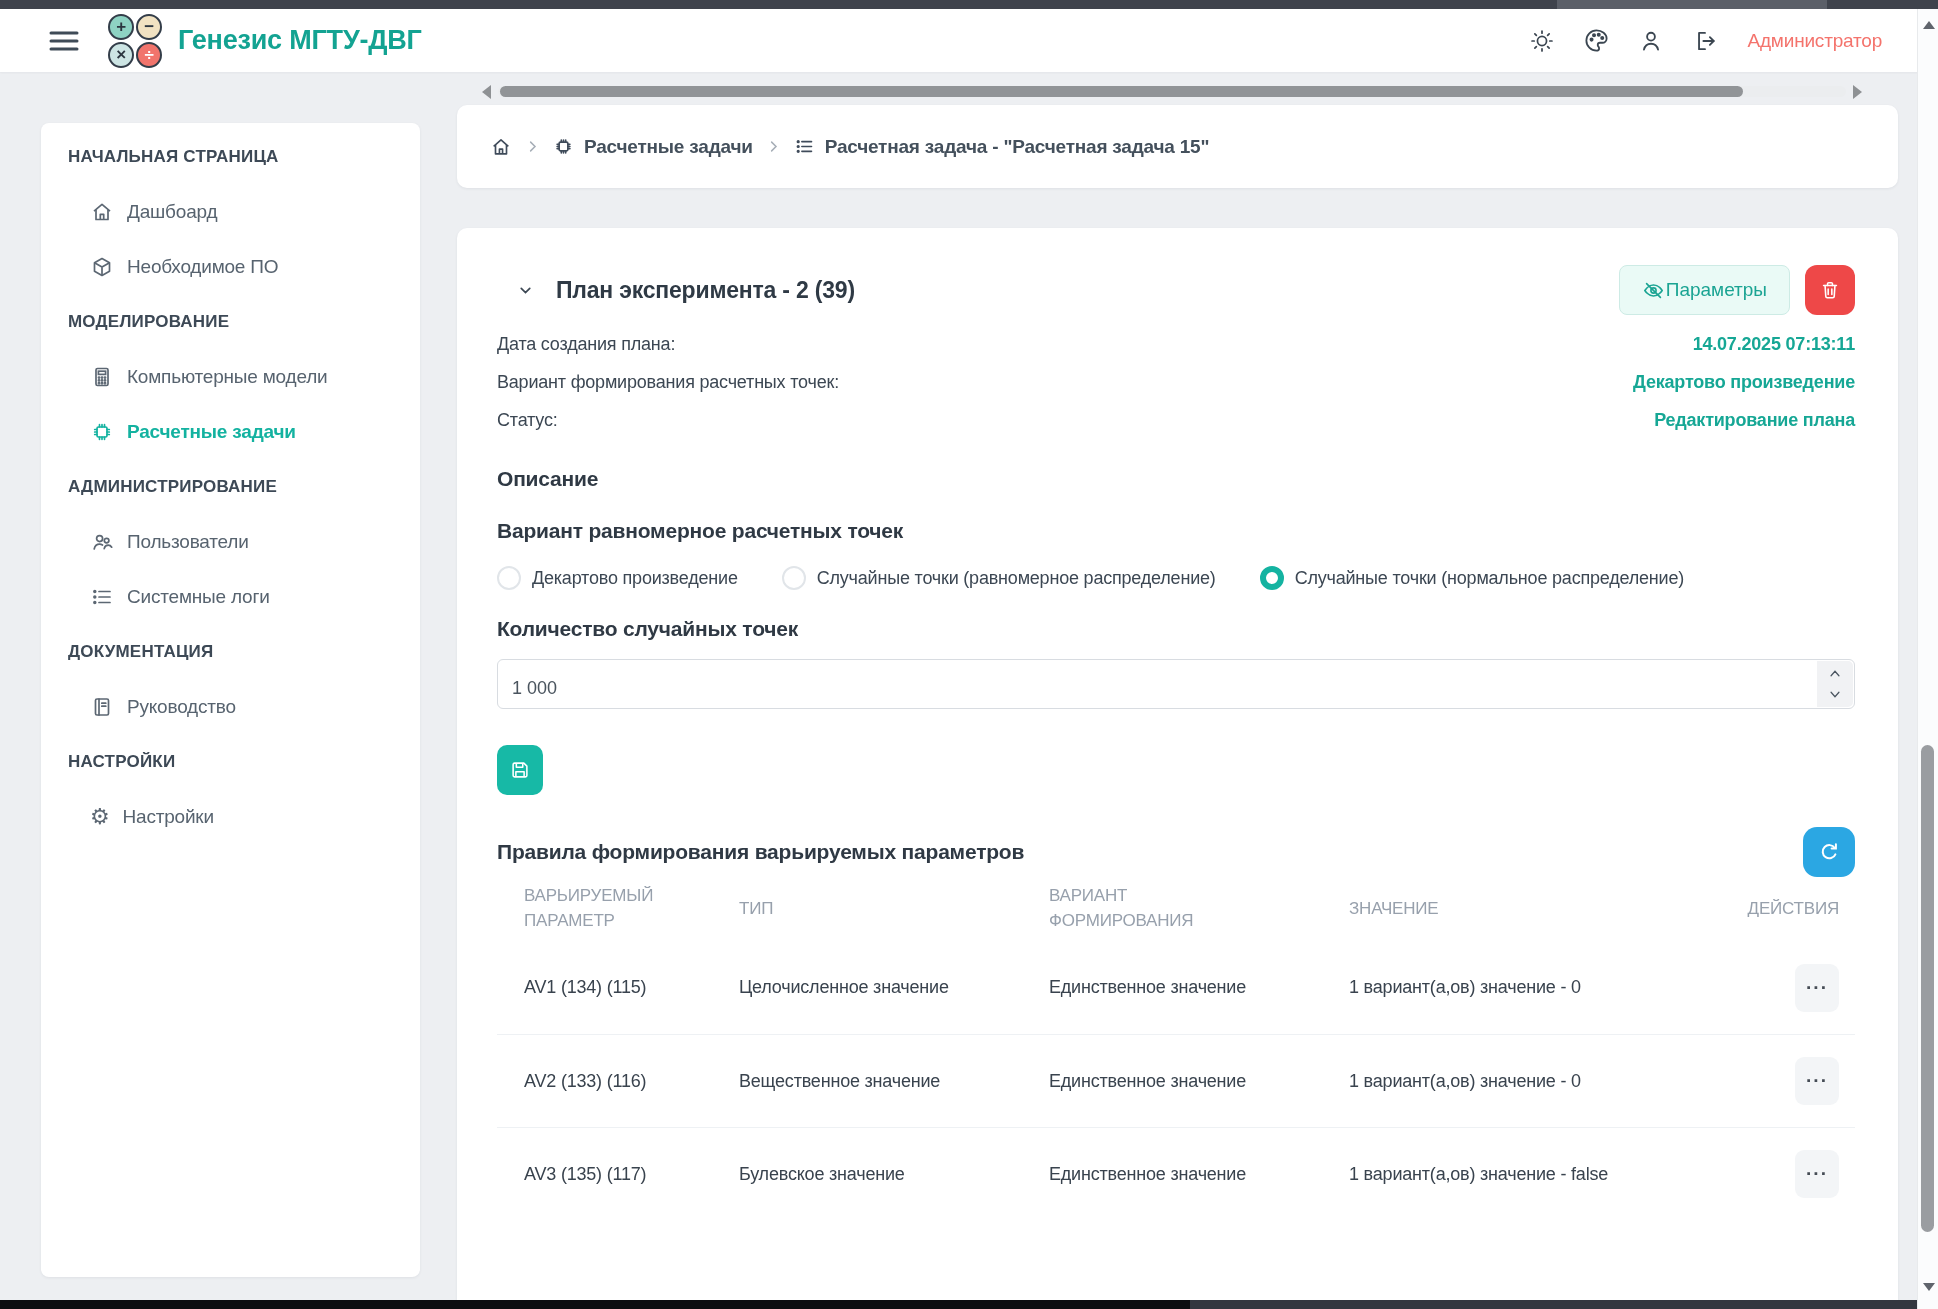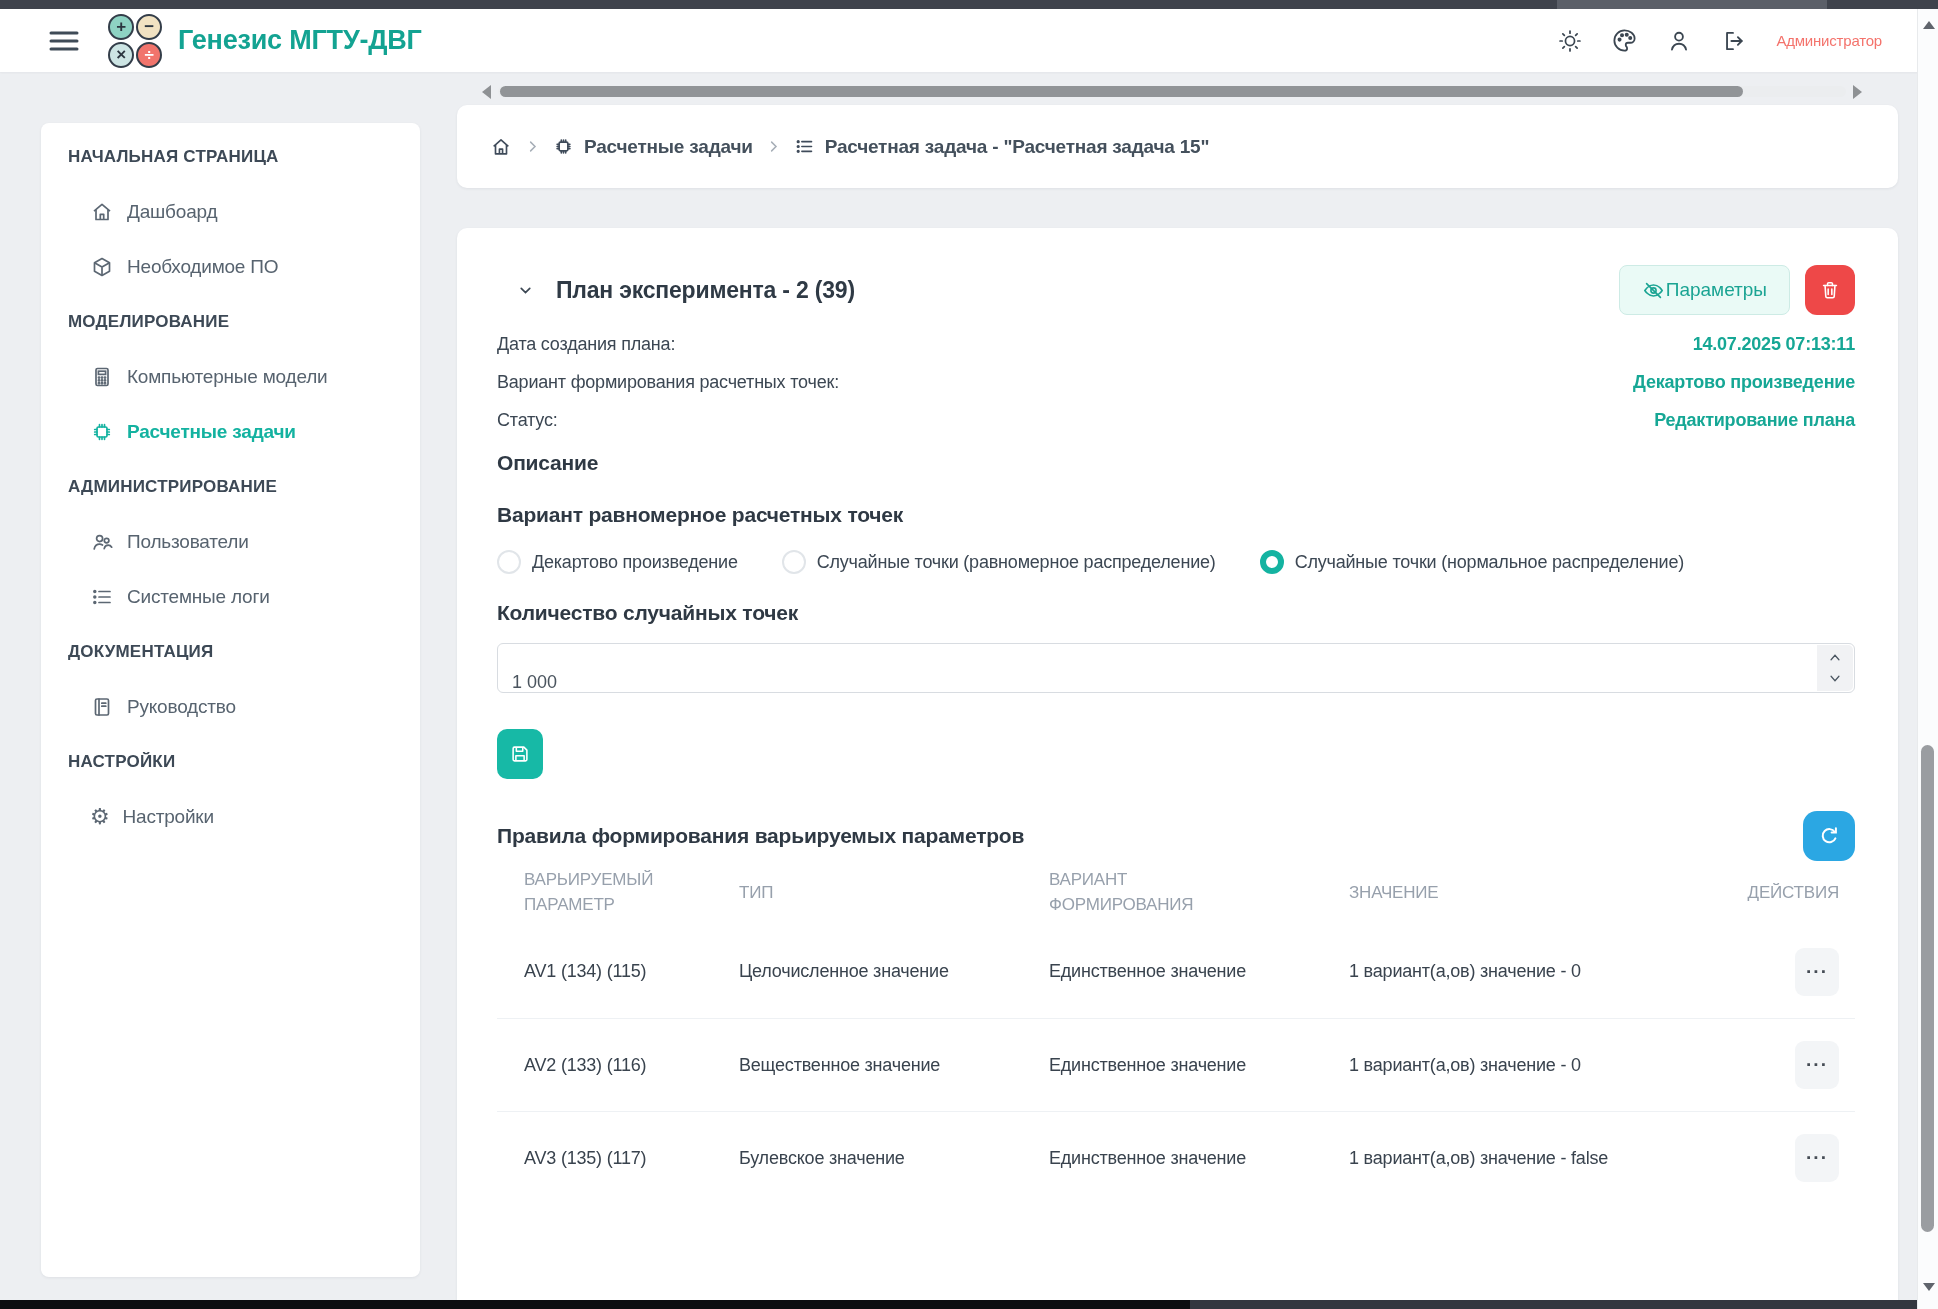--- a/index.html
+++ b/index.html
@@ -20,21 +20,21 @@
   .app-header{position:absolute;left:0;top:9px;width:1938px;height:63px;background:#fff;
     display:flex;align-items:center;z-index:20;box-shadow:0 1px 2px rgba(30,40,60,.05)}
   .hamburger{margin-left:48px;color:#3f4b57;background:none;border:none}
   .logo{display:grid;grid-template-columns:26px 26px;grid-gap:2px;margin-left:28px}
   .lg{width:26px;height:26px;border-radius:50%;border:2.5px solid #333d49;display:flex;
     align-items:center;justify-content:center;font-weight:bold;font-size:17px;color:#2c3640;line-height:1}
   .lg.c1{background:#8ed3c3}.lg.c2{background:#f1e2c2}.lg.c3{background:#cde5e4}.lg.c4{background:#f1746c;color:#fff}
   .app-title{margin-left:16px;font-size:27px;font-weight:bold;color:#13a392;white-space:nowrap}
   .hdr-spacer{flex:1}
   .hdr-icon{background:none;border:none;color:#3b4651;margin-left:28px;display:flex;align-items:center}
-  .user-role{margin-left:30px;margin-right:56px;font-size:15px;color:#f4736c;cursor:pointer;white-space:nowrap}
+  .user-role{margin-left:30px;margin-right:56px;font-size:19px;color:#f4736c;cursor:pointer;white-space:nowrap}
 
   
   .card{background:#fff;box-shadow:0 1px 3px rgba(30,40,60,.07)}
 
   
   .sidebar{position:absolute;left:41px;top:123px;width:379px;height:1154px;border-radius:8px;padding-top:6px}
   .srow{height:55px;display:flex;align-items:center}
   .side-section{padding-left:27px;font-size:17px;font-weight:bold;color:#3d4956;letter-spacing:.2px}
   .side-item{padding-left:49px;font-size:19px;color:#57636f;cursor:pointer}
   .side-item .sic{color:#5c6773;margin-right:13px;display:flex}
@@ -69,34 +69,34 @@
   .params-btn{height:50px;padding:0 22px;border-radius:8px;border:1px solid #cdebe5;background:#eafaf6;
     color:#1ba493;font-size:19px;display:flex;align-items:center;gap:1px}
   .trash-btn{width:50px;height:50px;margin-left:15px;border:none;border-radius:12px;background:#ee4848;
     display:flex;align-items:center;justify-content:center}
 
   .field-rows{margin-top:10px}
   .frow{height:38px;display:flex;align-items:center;justify-content:space-between}
   .flabel{font-size:18px;color:#3c4753}
   .fvalue{font-size:18px;font-weight:bold;color:#16a795}
 
-  .sec-heading{margin-top:10px;font-size:21px;font-weight:bold;color:#2f3944;line-height:28px}
+  .sec-heading{margin-top:26px;font-size:21px;font-weight:bold;color:#2f3944;line-height:28px}
   .sec-heading.mt24{margin-top:24px}.sec-heading.mt22{margin-top:22px}
 
   .desc-area{margin-top:18px;width:100%;height:112px;border:1px solid #d8dce1;border-radius:6px;
     padding:13px 14px;font-family:inherit;font-size:18px;color:#4a545e;resize:both;outline:none;background:#fff}
 
   .radio-row{margin-top:18px;height:30px;display:flex;align-items:center;gap:44px}
   .radio{display:flex;align-items:center;gap:11px;cursor:pointer}
   .rdot{width:24px;height:24px;border-radius:50%;border:2px solid #e1e5e9;background:#fff;flex:none}
   .rdot.checked{border:6px solid #14b3a1}
   .rlabel{font-size:18px;color:#3c4753;white-space:nowrap}
 
   .num-wrap{margin-top:16px;position:relative;height:50px;border:1px solid #d8dce1;border-radius:6px;background:#fff}
-  .num-input{position:absolute;left:0;top:14px;width:100%;height:100%;border:none;outline:none;background:transparent;
+  .num-input{position:absolute;left:0;top:4px;width:100%;height:100%;border:none;outline:none;background:transparent;
     padding:0 50px 0 14px;font-family:inherit;font-size:18px;color:#4a545e}
   .spin{position:absolute;right:1px;top:1px;bottom:1px;width:36px;background:#f1f2f4;border-radius:0 5px 5px 0;
     display:flex;flex-direction:column;align-items:center;justify-content:space-between;padding:8px 0;color:#4a5560;cursor:pointer}
 
   .save-btn{margin-top:36px;width:46px;height:50px;border:none;border-radius:10px;background:#17b9a6;
     display:flex;align-items:center;justify-content:center}
 
   .rules-row{margin-top:32px;height:50px;display:flex;align-items:center}
   .refresh-btn{margin-left:auto;width:52px;height:50px;border:none;border-radius:14px;background:#2ba7e3;
     display:flex;align-items:center;justify-content:center}

